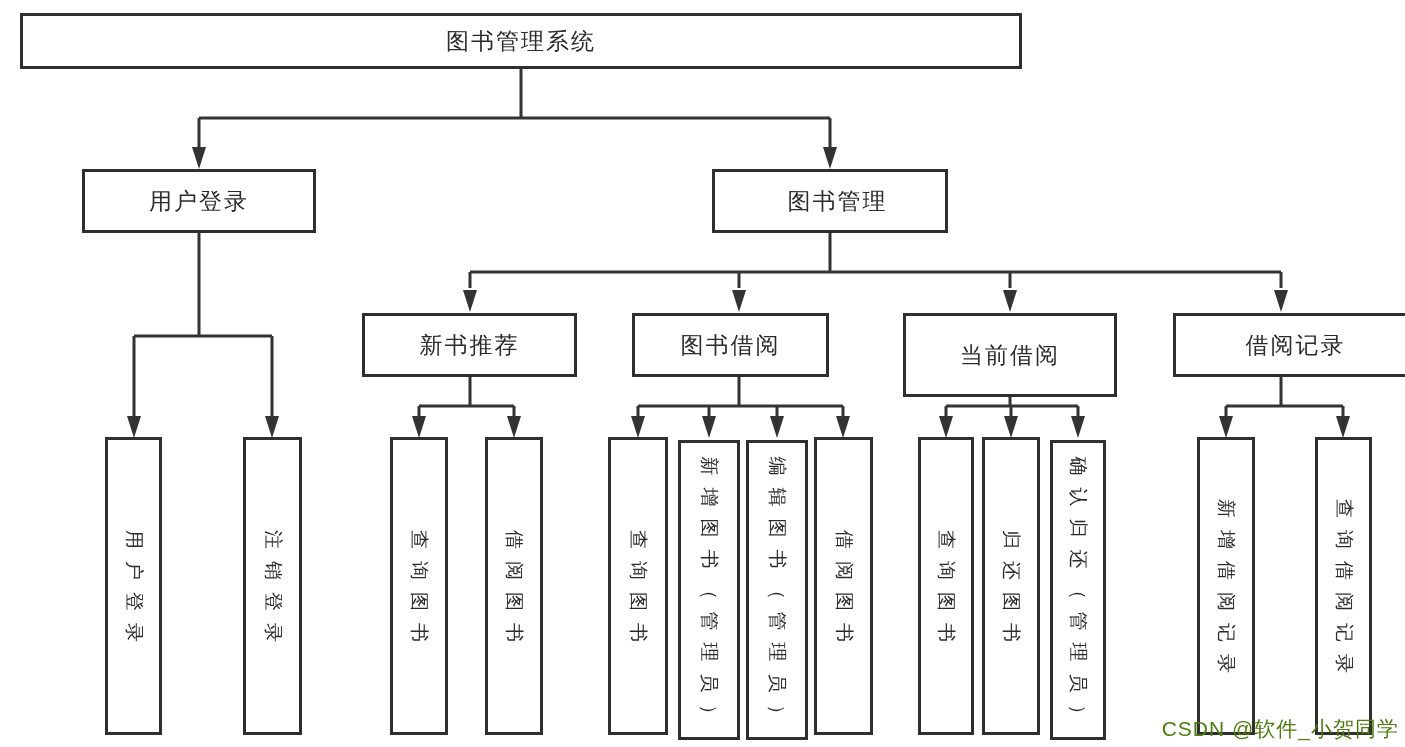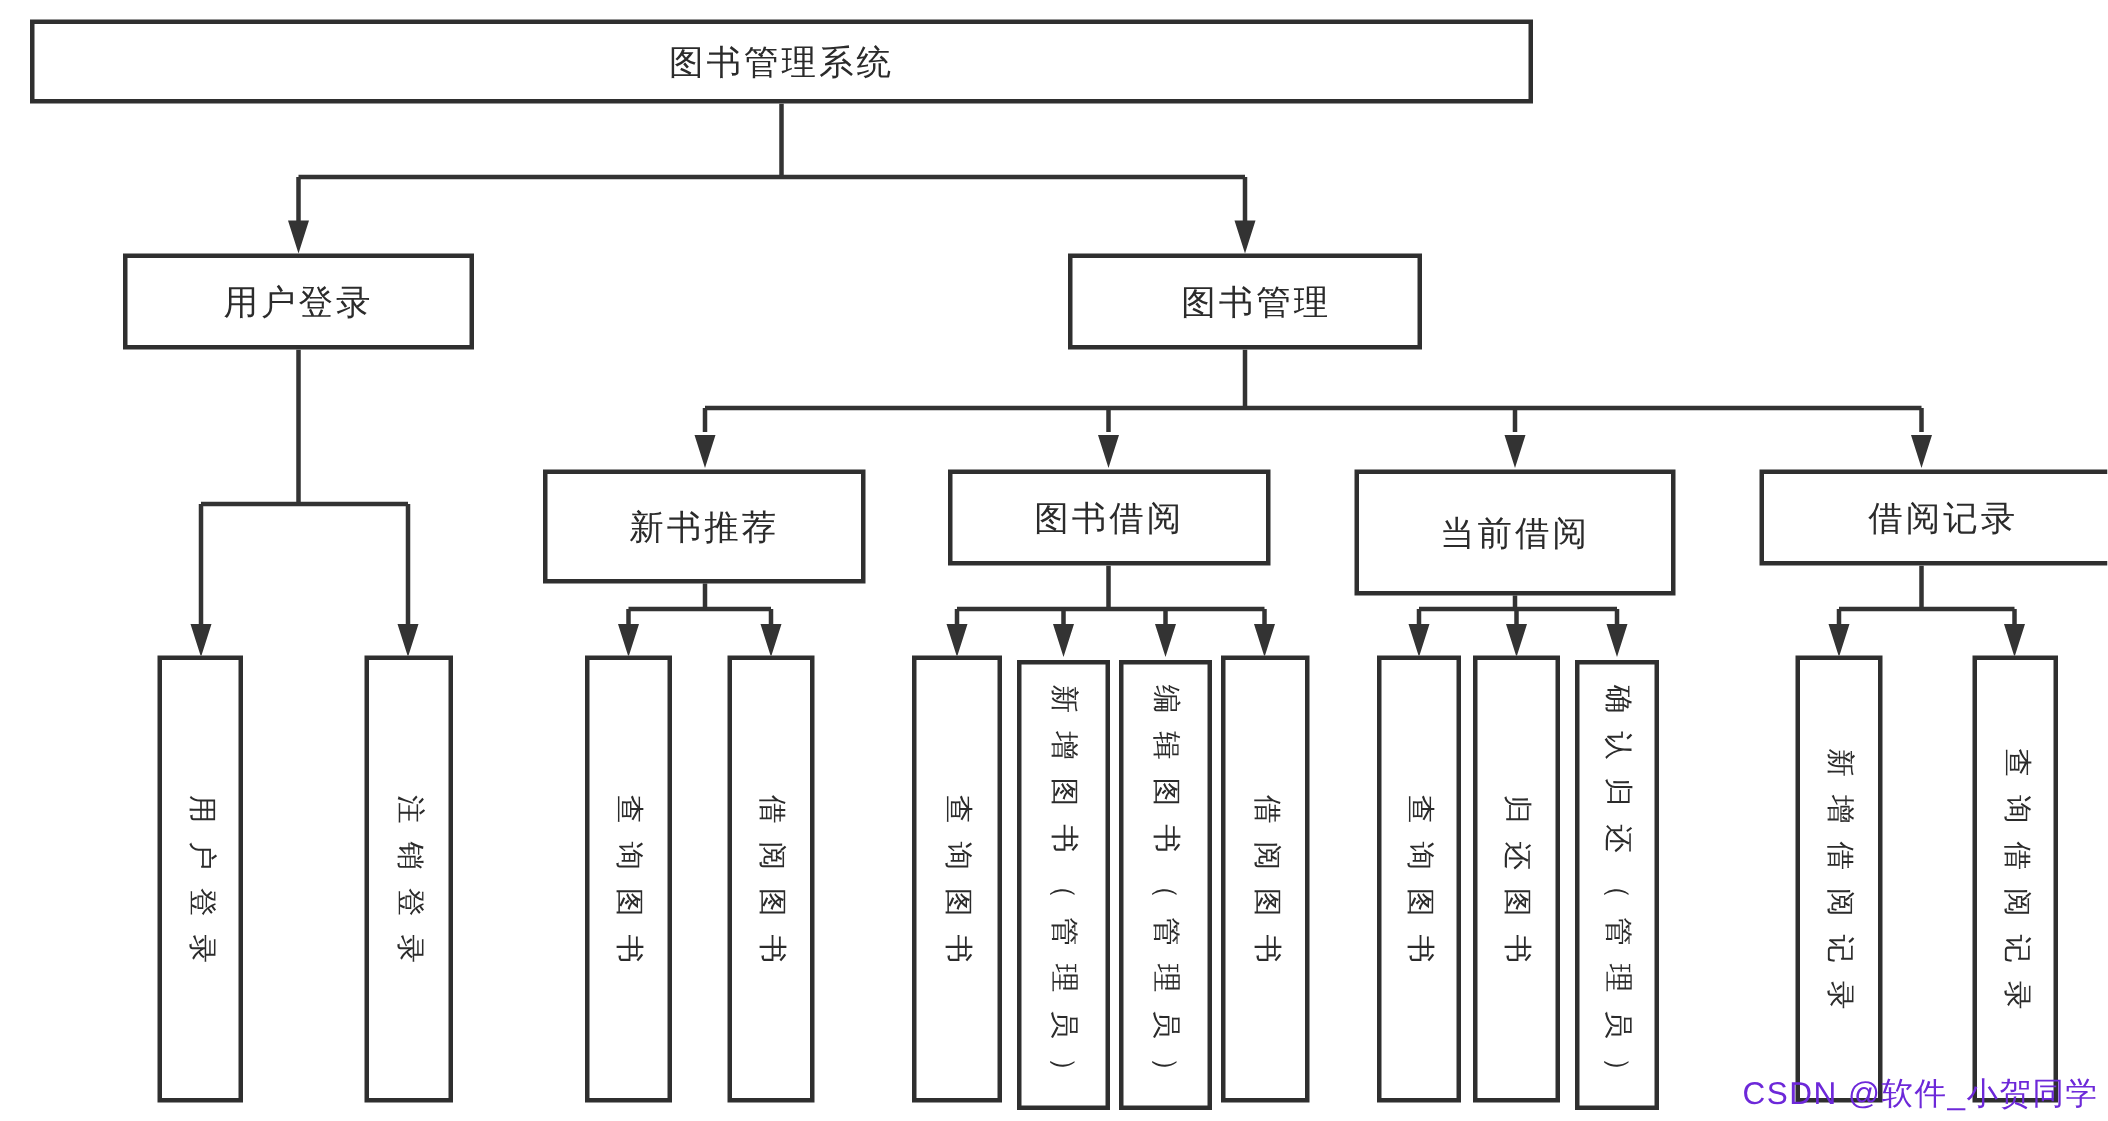--- a/index.html
+++ b/index.html
@@ -42,21 +42,21 @@
     font-size: 19px;
     letter-spacing: 12px;
     line-height: 1;
     text-indent: 12px; 
   }
   .watermark {
     position: absolute;
     top: 715px;
     right: 6px;
     font-size: 21px;
-    color: #6d28d9;
+    color: #4d7c0f;
     letter-spacing: 1px;
     white-space: nowrap;
   }
 </style>
 </head>
 <body>
 
 <div class="canvas">
 
   <svg class="wires" viewBox="0 0 1405 747">
@@ -101,24 +101,24 @@
     <span>图书管理系统</span>
   </div>
 
   <div class="box hbox" style="left:82px; top:169px; width:234px; height:64px;">
     <span>用户登录</span>
   </div>
   <div class="box hbox" style="left:712px; top:169px; width:236px; height:64px;padding-left:15px;">
     <span>图书管理</span>
   </div>
 
-  <div class="box hbox" style="left:362px; top:313px; width:215px; height:76px;">
+  <div class="box hbox" style="left:362px; top:313px; width:215px; height:64px;">
     <span>新书推荐</span>
   </div>
-  <div class="box hbox" style="left:632px; top:313px; width:215px; height:64px;">
+  <div class="box hbox" style="left:632px; top:313px; width:197px; height:64px;">
     <span>图书借阅</span>
   </div>
   <div class="box hbox" style="left:903px; top:313px; width:214px; height:84px;">
     <span>当前借阅</span>
   </div>
   <div class="box hbox" style="left:1173px; top:313px; width:245px; height:64px;">
     <span>借阅记录</span>
   </div>
 
   <div class="box vbox" style="left:105px; top:437px; width:57px; height:298px;">

